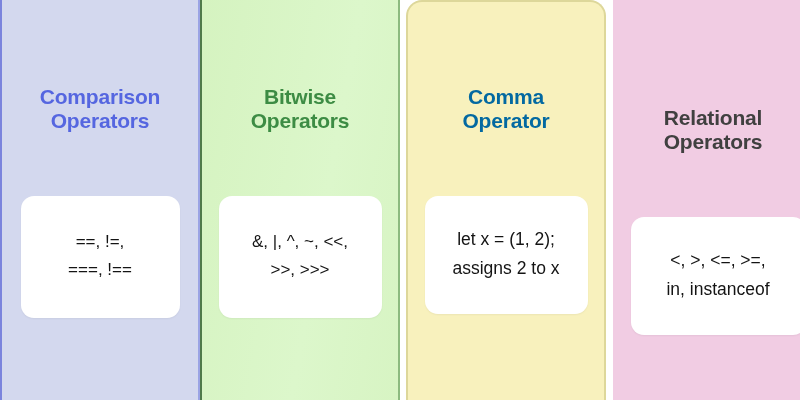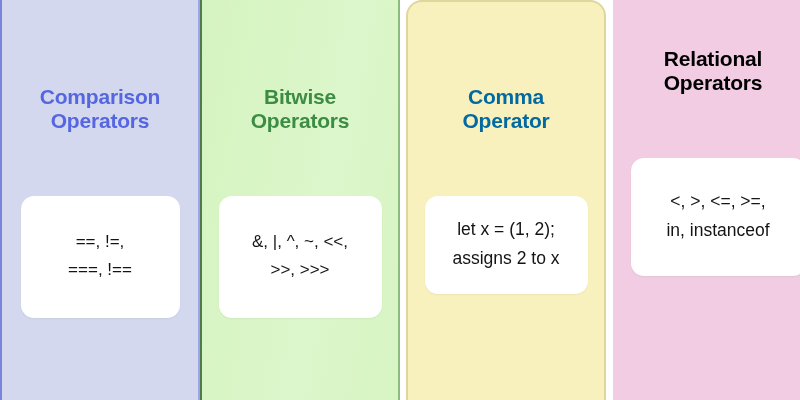--- a/index.html
+++ b/index.html
@@ -96,31 +96,31 @@
     border: 2px solid #ddd79a;
     border-bottom: none;
     border-top-left-radius: 16px;
     border-top-right-radius: 16px;
     margin-left: 6px;
     height: 404px;
   }
   .col-3 .col-title { color: #0369a1; margin-top: 83px; }
   .col-3 .card {
     width: 163px;
-    height: 98px;
+    height: 118px;
     margin-top: 62px;
     font-size: 17.5px;
   }
 
   
   .col-4 {
     background: #f1cce3;
     margin-left: 7px;
   }
-  .col-4 .col-title { color: #000000; margin-top: 47px; }
+  .col-4 .col-title { color: #404040; margin-top: 106px; }
   .col-4 .card {
     width: 175px;
     height: 118px;
     margin-top: 62px;
     margin-left: 10px;
     font-size: 17.5px;
   }
 
   .card-text { display: block; white-space: pre-line; }
 </style>

